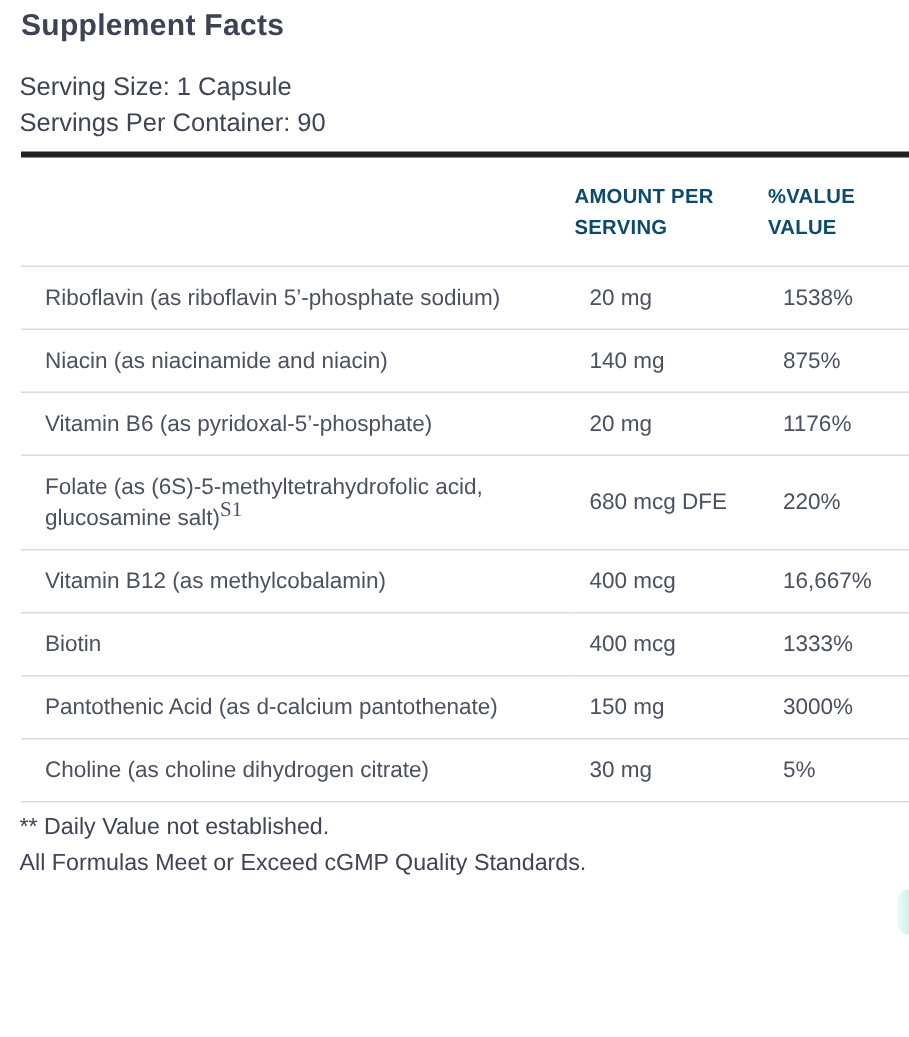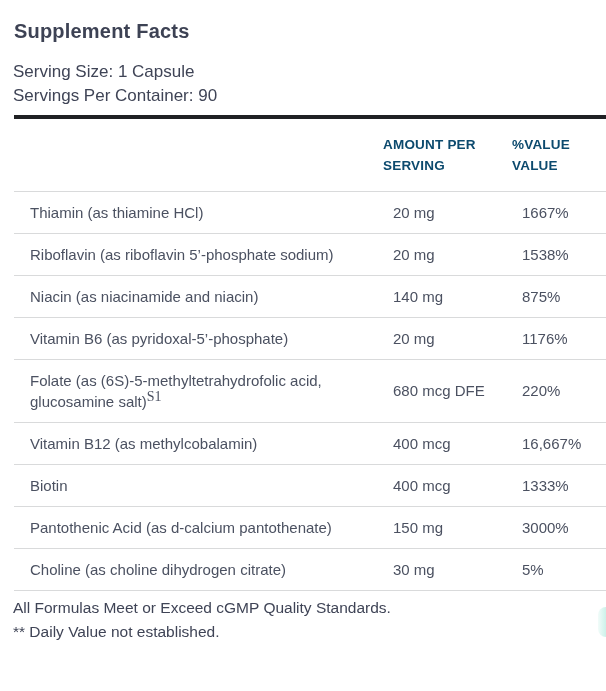--- a/index.html
+++ b/index.html
@@ -6,21 +6,21 @@
   html, body {
     width: 606px; height: 691px;
     background: #ffffff;
     font-family: "Liberation Sans", "DejaVu Sans", sans-serif;
     overflow: hidden;
     position: relative;
   }
   .page { position: relative; width: 606px; height: 691px; }
 
   .title {
-    margin: 18px 0 0 14px;
+    margin: 4px 0 0 14px;
     font-size: 20px;
     line-height: 26px;
     font-weight: 700;
     color: #3d4254;
     letter-spacing: 0.2px;
   }
   .serving-info {
     margin: 16px 0 0 13px;
     font-size: 17px;
     line-height: 24px;
@@ -110,25 +110,20 @@
           <col class="c-dv">
       </colgroup>
       <thead>
         <tr>
           <th></th>
           <th class="h-amount">AMOUNT PER SERVING</th>
           <th class="h-dv">%VALUE VALUE</th>
         </tr>
       </thead>
       <tbody>
-    <tr>
-      <td class="name">Thiamin (as thiamine HCl)</td>
-      <td class="amount">20 mg</td>
-      <td class="dv">1667%</td>
-    </tr>
 
     <tr>
       <td class="name">Riboflavin (as riboflavin 5’-phosphate sodium)</td>
       <td class="amount">20 mg</td>
       <td class="dv">1538%</td>
     </tr>
 
     <tr>
       <td class="name">Niacin (as niacinamide and niacin)</td>
       <td class="amount">140 mg</td>
@@ -169,19 +164,19 @@
       <td class="name">Choline (as choline dihydrogen citrate)</td>
       <td class="amount">30 mg</td>
       <td class="dv">5%</td>
     </tr>
 
   </tbody>
     </table>
   </div>
 
   <div class="footnotes">
+    <div>** Daily Value not established.</div>
     <div>All Formulas Meet or Exceed cGMP Quality Standards.</div>
-    <div>** Daily Value not established.</div>
   </div>
 
   <div class="chat-widget"></div>
 
 </div>
 
 </body></html>

